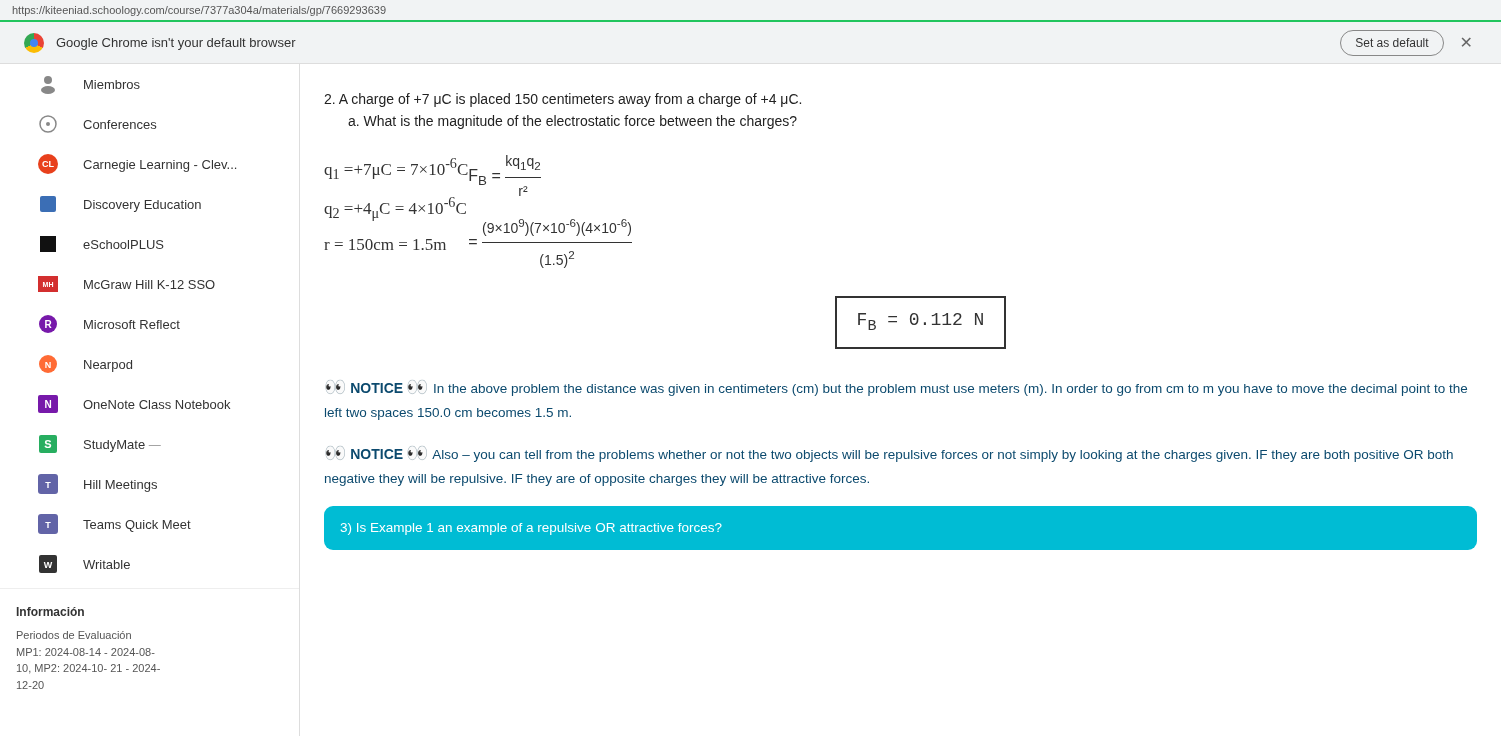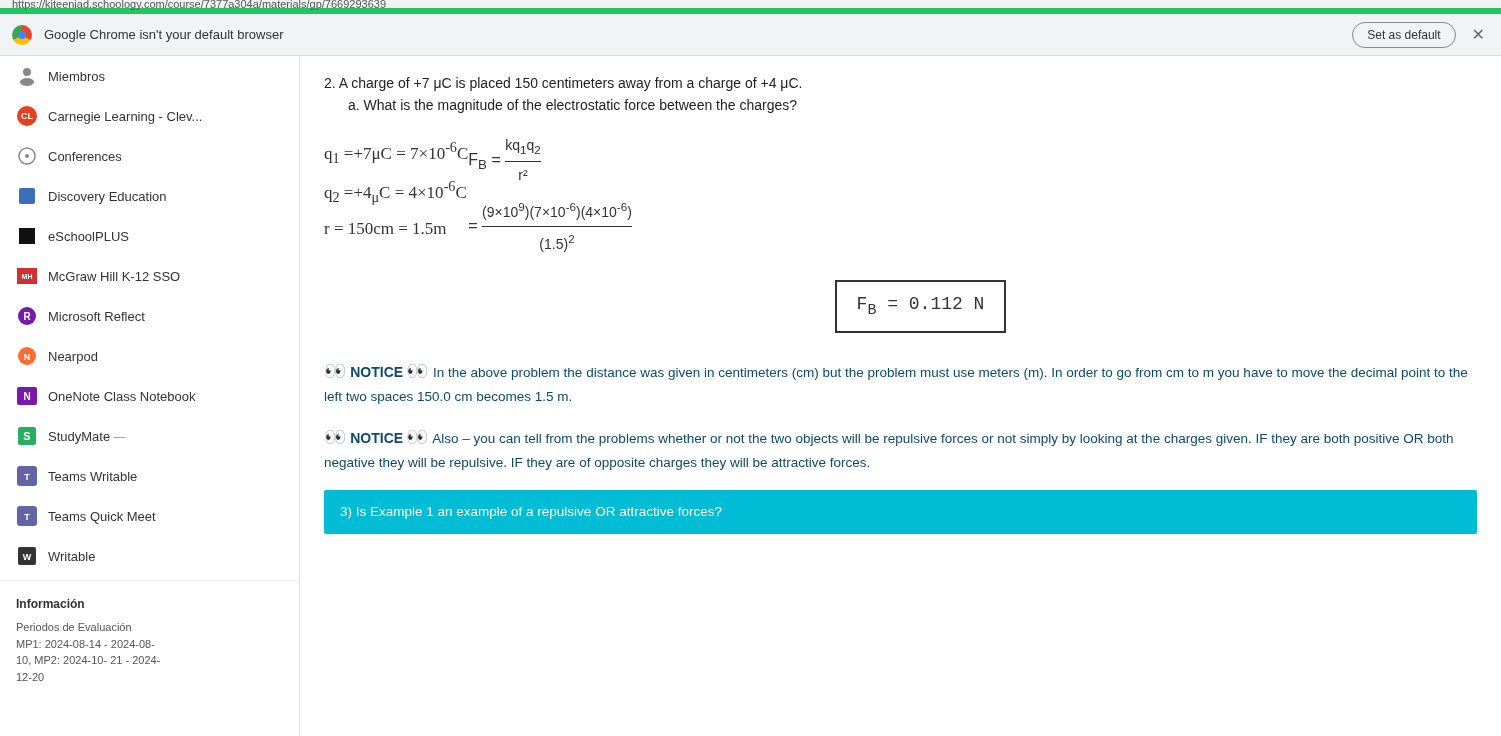--- a/index.html
+++ b/index.html
@@ -8,21 +8,21 @@
       background: #8B7355;
       width: 1501px;
       height: 736px;
       overflow: hidden;
       position: relative;
     }
 
     
     .chrome-info-bar {
       background: #f1f3f4;
-      padding: 8px 12px;
+      padding: 8px 24px;
       display: flex;
       align-items: center;
       gap: 12px;
       height: 42px;
       border-bottom: 1px solid #ddd;
     }
 
     .chrome-info-bar .chrome-icon {
       width: 20px;
       height: 20px;
@@ -80,25 +80,26 @@
       background: #fff;
       border-right: 1px solid #ddd;
       overflow-y: auto;
       flex-shrink: 0;
       padding-bottom: 16px;
     }
 
     .sidebar-item {
       display: flex;
       align-items: center;
-      gap: 10px;
+      gap: 24px;
       padding: 9px 16px;
       cursor: pointer;
       font-size: 13px;
       color: #333;
+      margin-left: 21px;
     }
 
     .sidebar-icon {
       width: 22px;
       height: 22px;
       display: flex;
       align-items: center;
       justify-content: center;
       flex-shrink: 0;
     }
@@ -162,20 +163,21 @@
       flex: 1;
       background: #fff;
       overflow-y: auto;
       padding: 16px 24px;
     }
 
     .problem-section {
       font-size: 14px;
       line-height: 1.6;
       color: #222;
+      margin-top: 8px;
     }
 
     .sub-problem {
       margin-left: 24px;
       font-size: 14px;
       margin-bottom: 12px;
     }
 
     .math-work {
       display: flex;
@@ -223,21 +225,21 @@
     .notice-label {
       font-weight: 600;
       font-size: 14px;
     }
 
     .highlighted-questions {
       background: #00BCD4;
       color: #fff;
       padding: 10px 16px;
       margin-top: 16px;
-      border-radius: 2px;
+      border-radius: 9px;
       font-size: 13.5px;
       line-height: 1.8;
     }
 
     .highlighted-questions p {
       margin: 0;
     }
 
     .math-fraction {
       display: inline-flex;
@@ -255,22 +257,22 @@
     .math-fraction .denominator {
       padding-top: 1px;
     }
 
     
     .url-bar {
       background: #f1f3f4;
       padding: 4px 12px;
       font-size: 11px;
       color: #555;
-      border-bottom: 6px solid #22c55e;
-      height: 14px;
+      border-bottom: 2px solid #22c55e;
+      height: 22px;
       display: flex;
       align-items: center;
     }
   </style>
 </head>
 <body>
 
 <div class="url-bar">
   <span>https://kiteeniad.schoology.com/course/7377a304a/materials/gp/7669293639</span>
 </div>
@@ -291,37 +293,37 @@
         <svg width="20" height="20" viewBox="0 0 20 20">
             <circle cx="10" cy="6" r="4" fill="#888"></circle>
             <ellipse cx="10" cy="16" rx="7" ry="4" fill="#888"></ellipse>
           </svg>
       </div>
       <span class="item-label">Miembros</span>
     </div>
 
     <div class="sidebar-item">
       <div class="sidebar-icon">
-        <div class="icon-cl">CL</div>
-      </div>
-      <span class="item-label">Carnegie Learning - Clev...</span>
-    </div>
-
-    <div class="sidebar-item">
-      <div class="sidebar-icon">
         <svg width="18" height="18" viewBox="0 0 18 18">
             <circle cx="9" cy="9" r="8" fill="none" stroke="#888" stroke-width="1.5"></circle>
             <circle cx="9" cy="9" r="2" fill="#888"></circle>
           </svg>
       </div>
       <span class="item-label">Conferences</span>
     </div>
 
     <div class="sidebar-item">
       <div class="sidebar-icon">
+        <div class="icon-cl">CL</div>
+      </div>
+      <span class="item-label">Carnegie Learning - Clev...</span>
+    </div>
+
+    <div class="sidebar-item">
+      <div class="sidebar-icon">
         <svg width="18" height="18" viewBox="0 0 18 18">
             <rect x="1" y="1" width="16" height="16" rx="2" fill="#3b6eb5"></rect>
           </svg>
       </div>
       <span class="item-label">Discovery Education</span>
     </div>
 
     <div class="sidebar-item">
       <div class="sidebar-icon">
         <svg width="18" height="18" viewBox="0 0 18 18">
@@ -380,21 +382,21 @@
       </span>
     </div>
 
     <div class="sidebar-item">
       <div class="sidebar-icon">
         <svg width="20" height="20" viewBox="0 0 20 20">
             <rect x="0" y="0" width="20" height="20" rx="3" fill="#6264a7"></rect>
             <text x="10" y="14" text-anchor="middle" fill="white" font-size="9" font-weight="bold">T</text>
           </svg>
       </div>
-      <span class="item-label">Teams Writable</span>
+      <span class="item-label">Hill Meetings</span>
     </div>
 
     <div class="sidebar-item">
       <div class="sidebar-icon">
         <svg width="20" height="20" viewBox="0 0 20 20">
             <rect x="0" y="0" width="20" height="20" rx="3" fill="#6264a7"></rect>
             <text x="10" y="14" text-anchor="middle" fill="white" font-size="9" font-weight="bold">T</text>
           </svg>
       </div>
       <span class="item-label">Teams Quick Meet</span>

